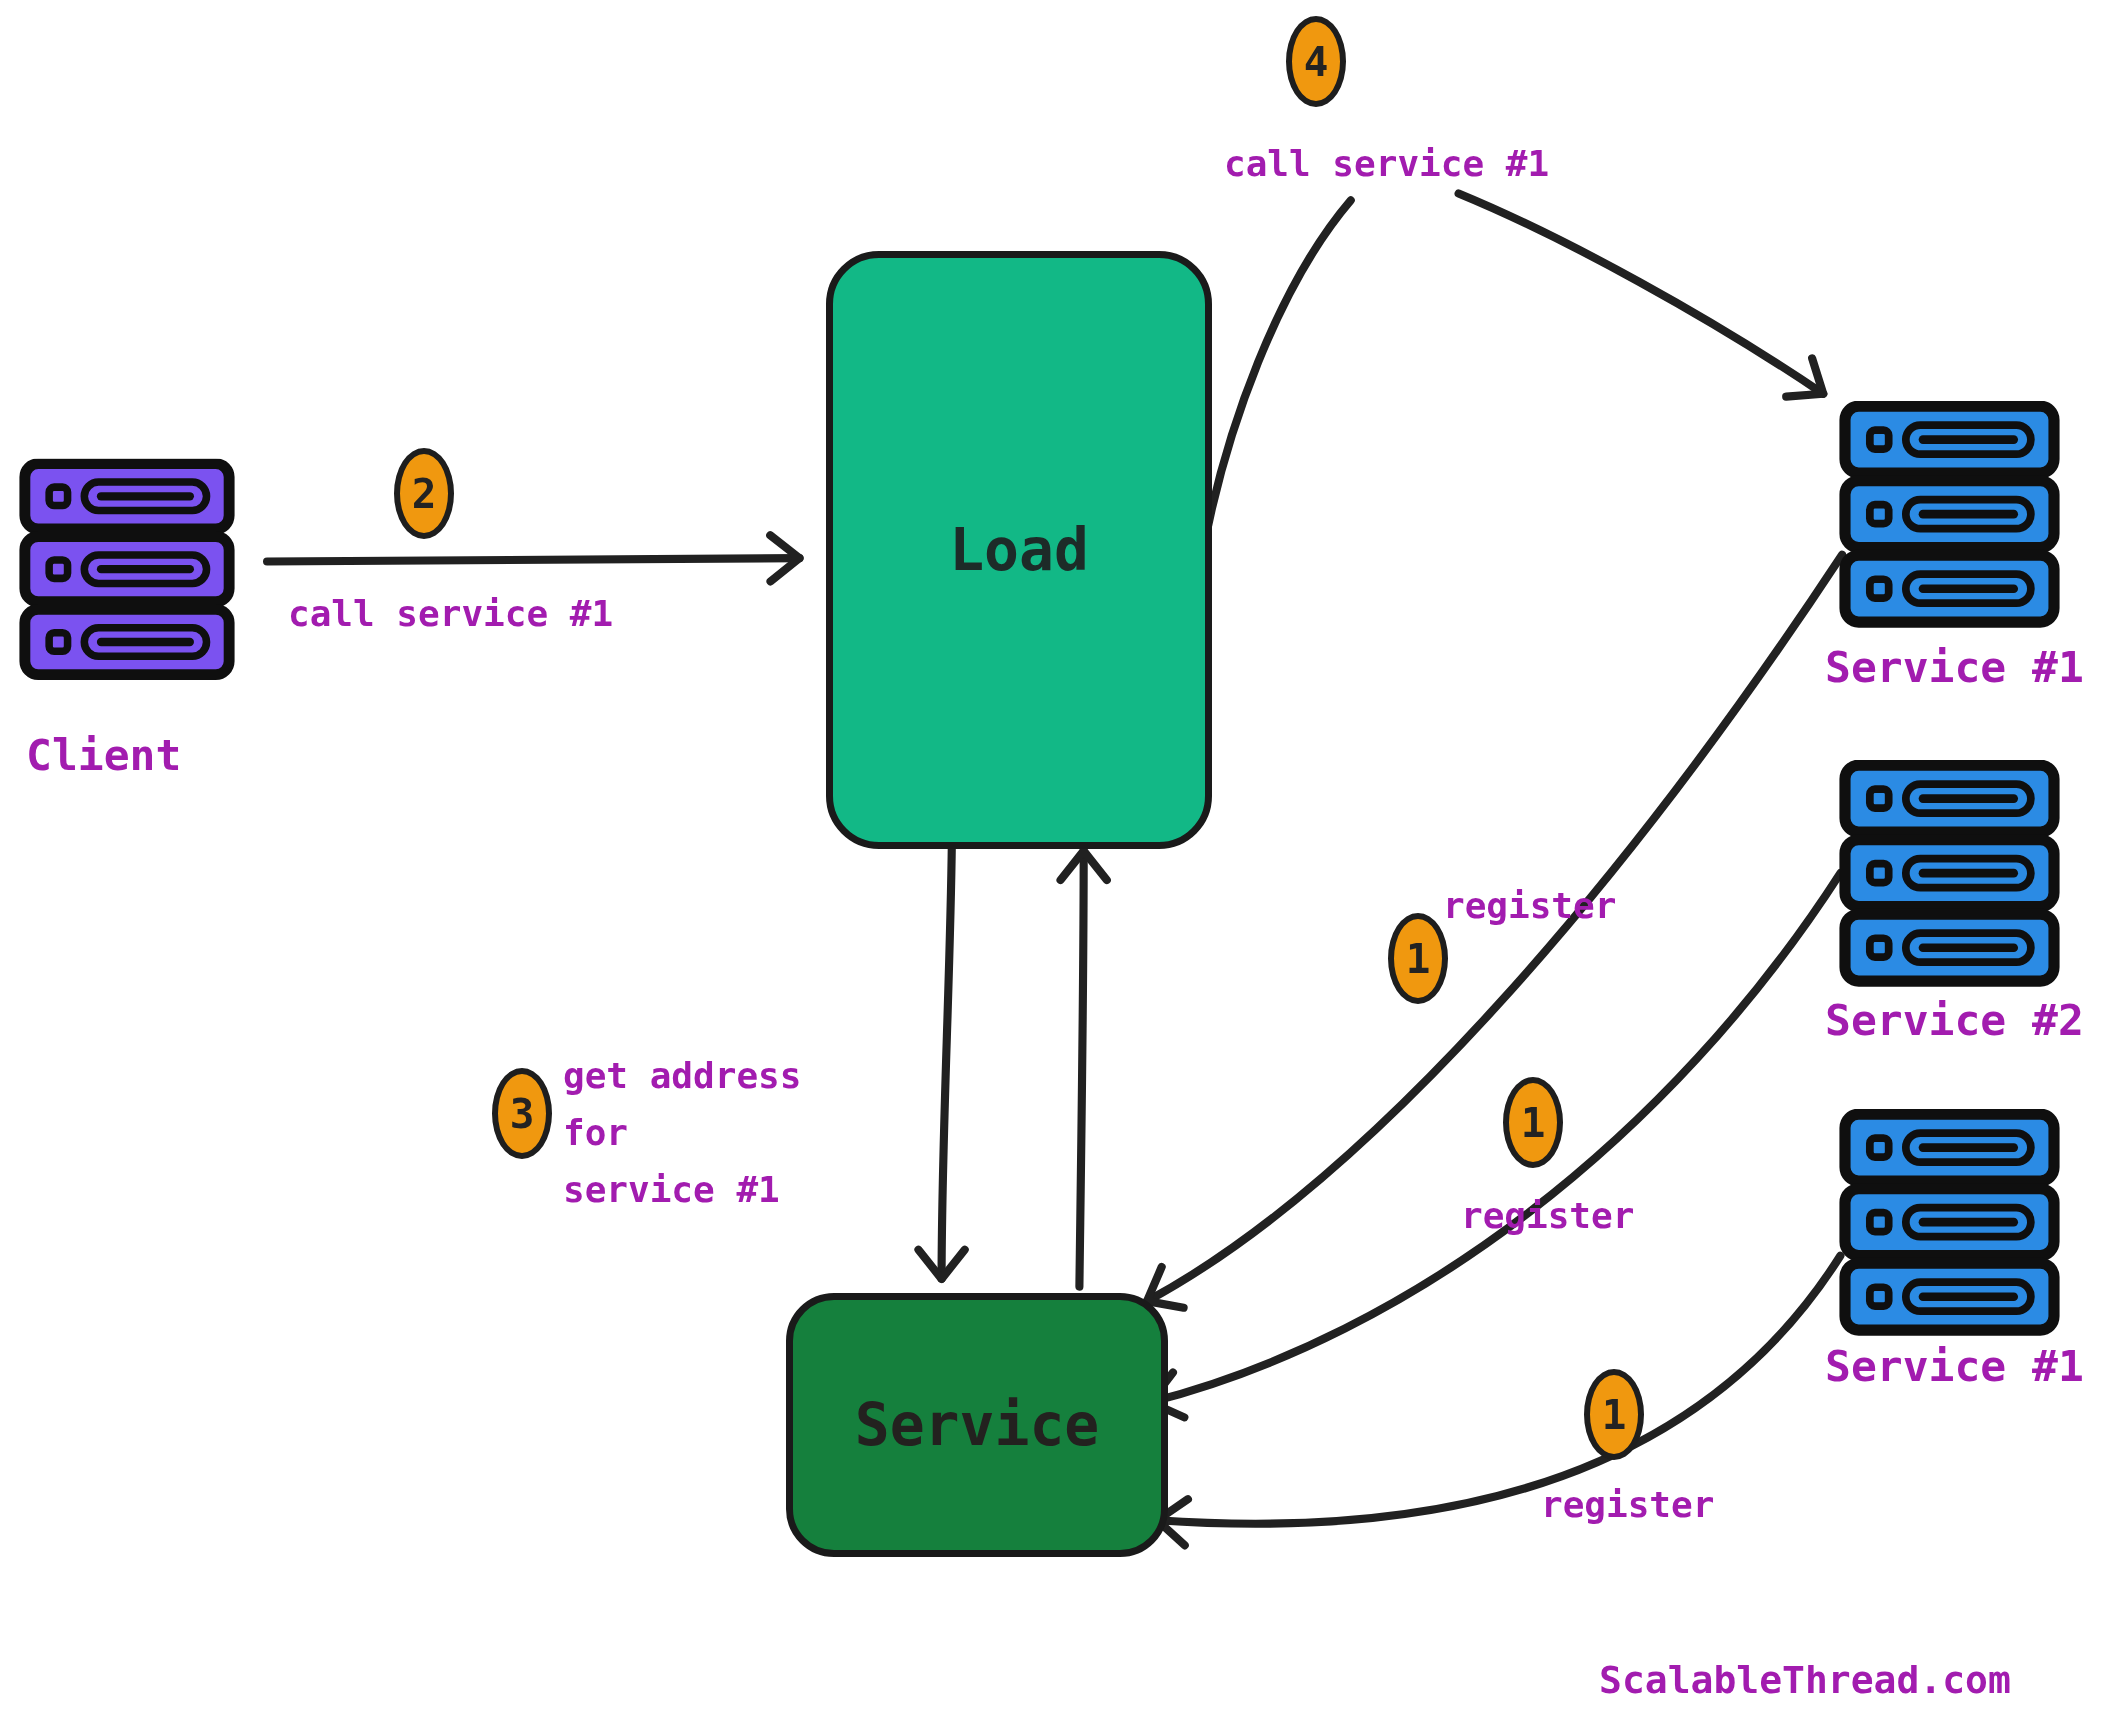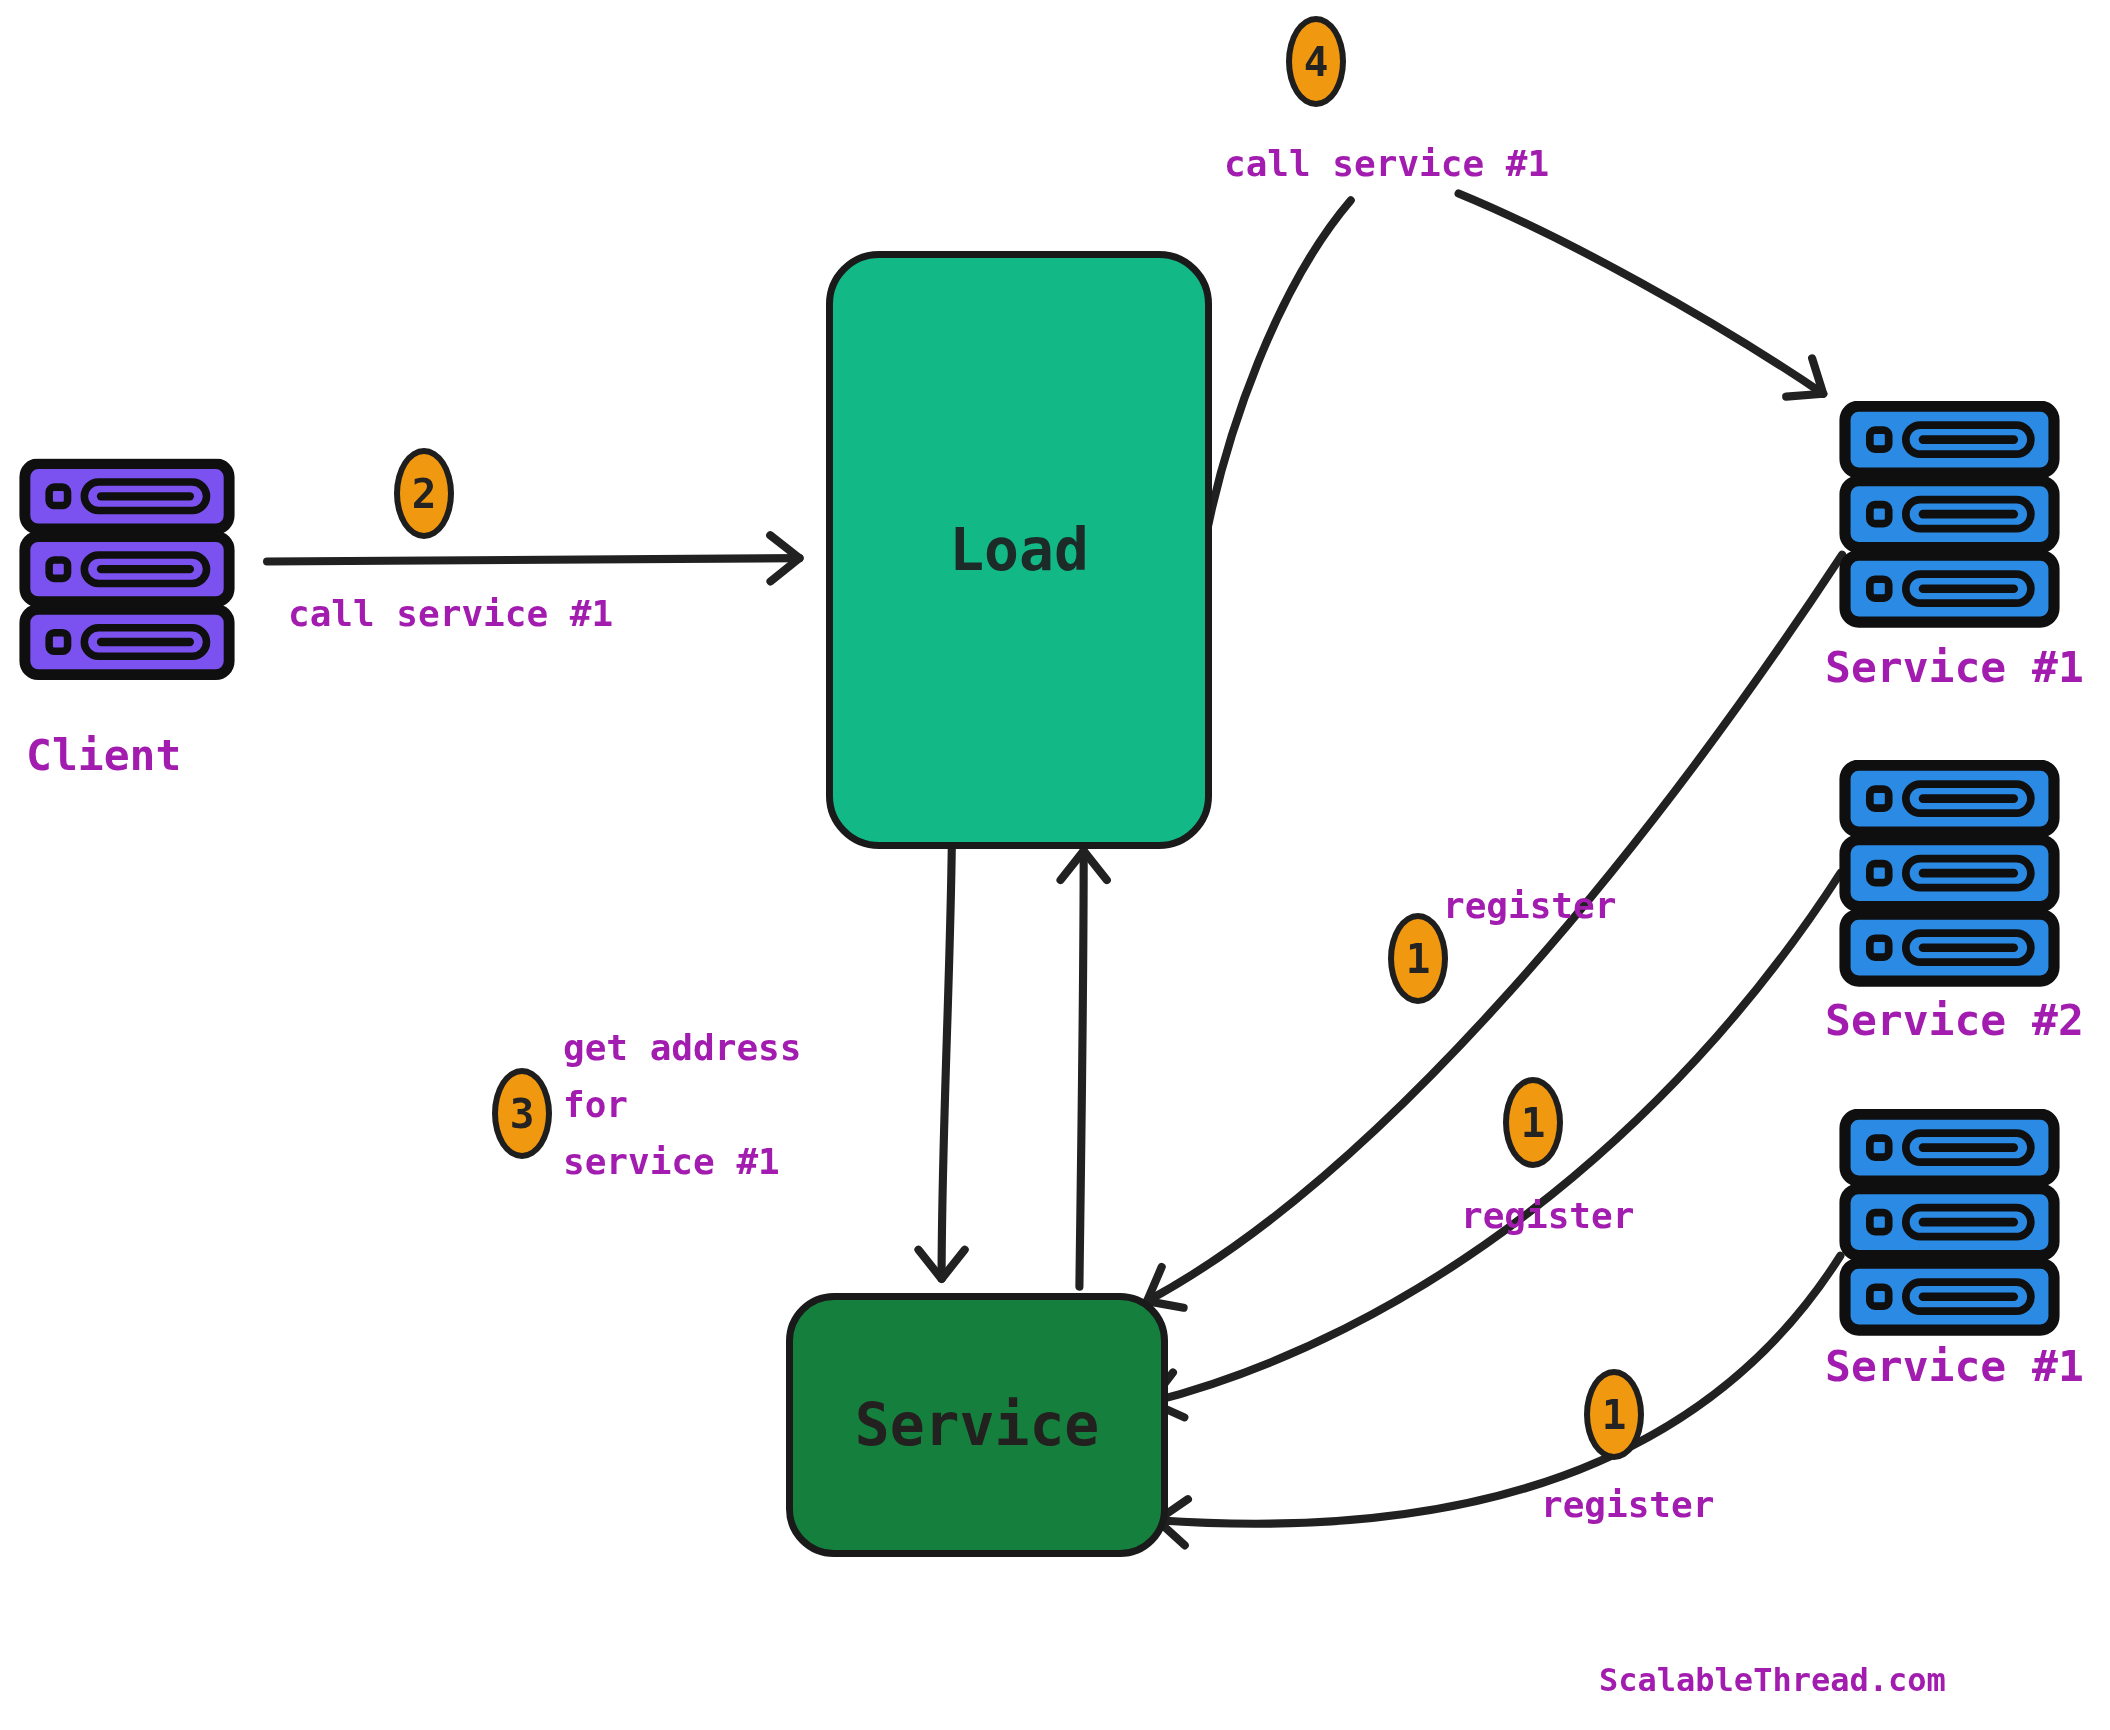--- a/index.html
+++ b/index.html
@@ -30,24 +30,24 @@
     left:786px;top:1293px;width:368px;height:250px;
     background:#15803d;border-radius:48px;
     font-size:58px;line-height:75px;color:#23211f;
   }
   
   .lbl{
     position:absolute;
     font-size:36px;font-weight:bold;color:#a21caf;
     white-space:nowrap;line-height:39px;
   }
-  .lbl-3line{line-height:57px;}
+  .lbl-3line{line-height:57px;margin-top:28px;}
   .node-lbl{font-size:43px;}
   .svc-lbl{width:257px;text-align:center;}
-  .credit{font-size:32px;}
+  .credit{font-size:38px;}
   
   .badge{
     position:absolute;
     width:60px;height:91px;
     background:#f0980f;
     border:6.8px solid #1e1e1e;
     border-radius:50%;
     display:flex;align-items:center;justify-content:center;
     font-size:41px;font-weight:bold;color:#232323;
     box-sizing:border-box;

